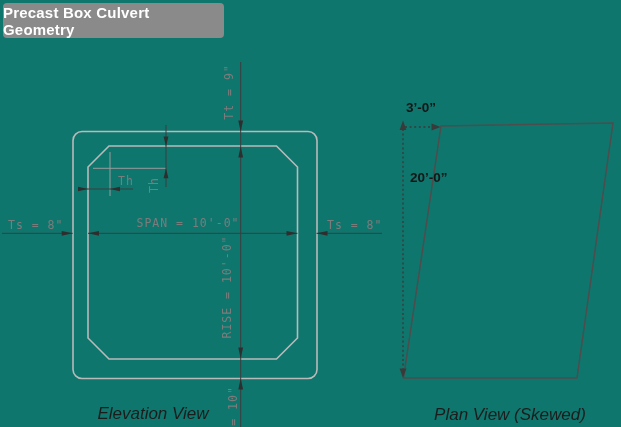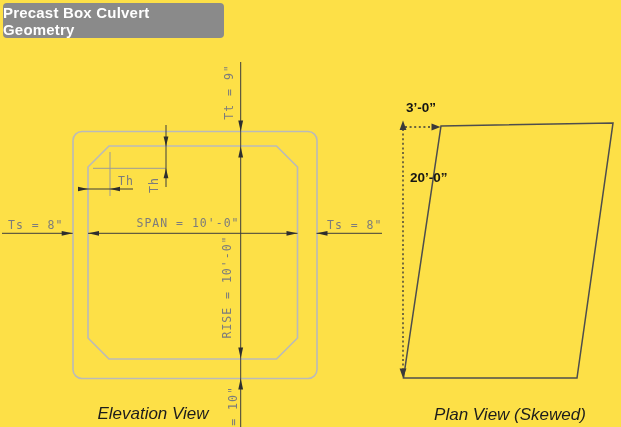--- a/index.html
+++ b/index.html
@@ -1,18 +1,18 @@
 <!DOCTYPE html>
 <html><head>
 <meta charset="utf-8">
 <style>
   html,body { margin:0; padding:0; background:#ffffff; }
   .stage {
     position:relative; width:621px; height:427px;
-    background:#fde047; overflow:hidden;
+    background:#0f766e; overflow:hidden;
     font-family:"Liberation Sans", sans-serif;
   }
   .title-badge {
     position:absolute; left:3px; top:3px; width:221px; height:35px;
     background:#8a8a8a; border-radius:4px;
     display:flex; align-items:center; justify-content:center;
   }
   .title-badge span {
     color:#ffffff; font-size:15px; font-weight:bold;
     font-family:"Liberation Sans", sans-serif; letter-spacing:.2px;

